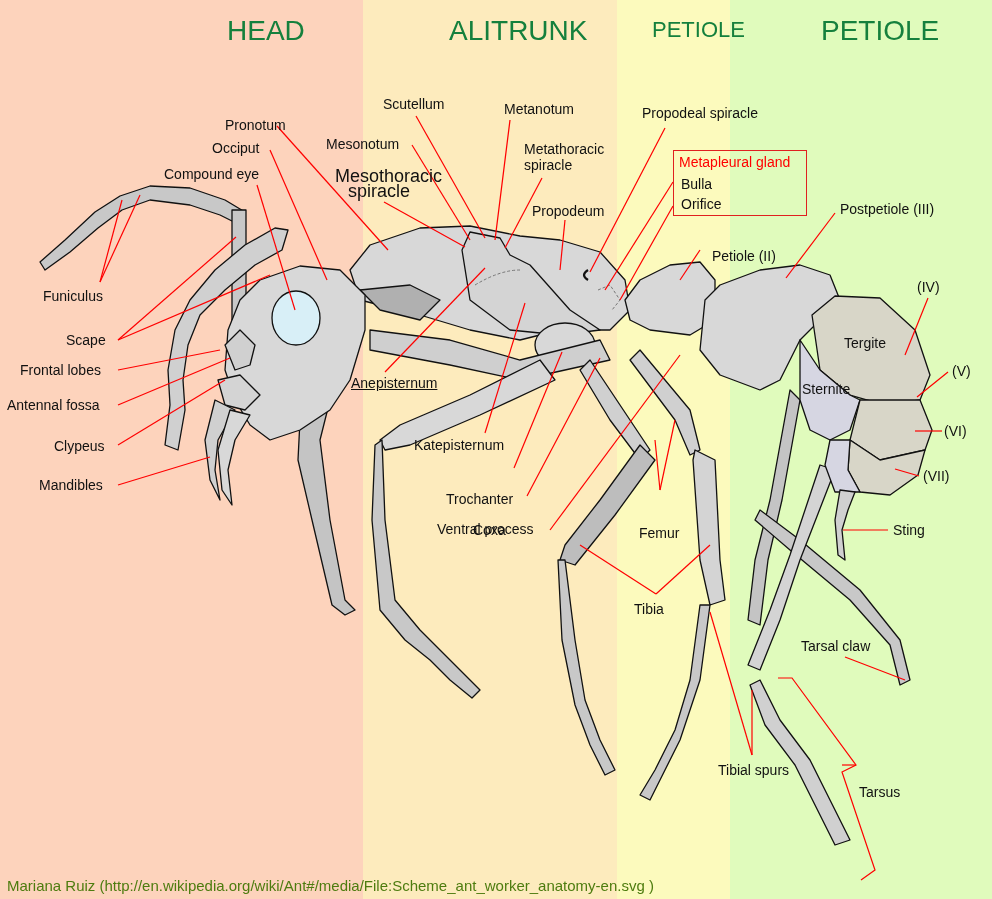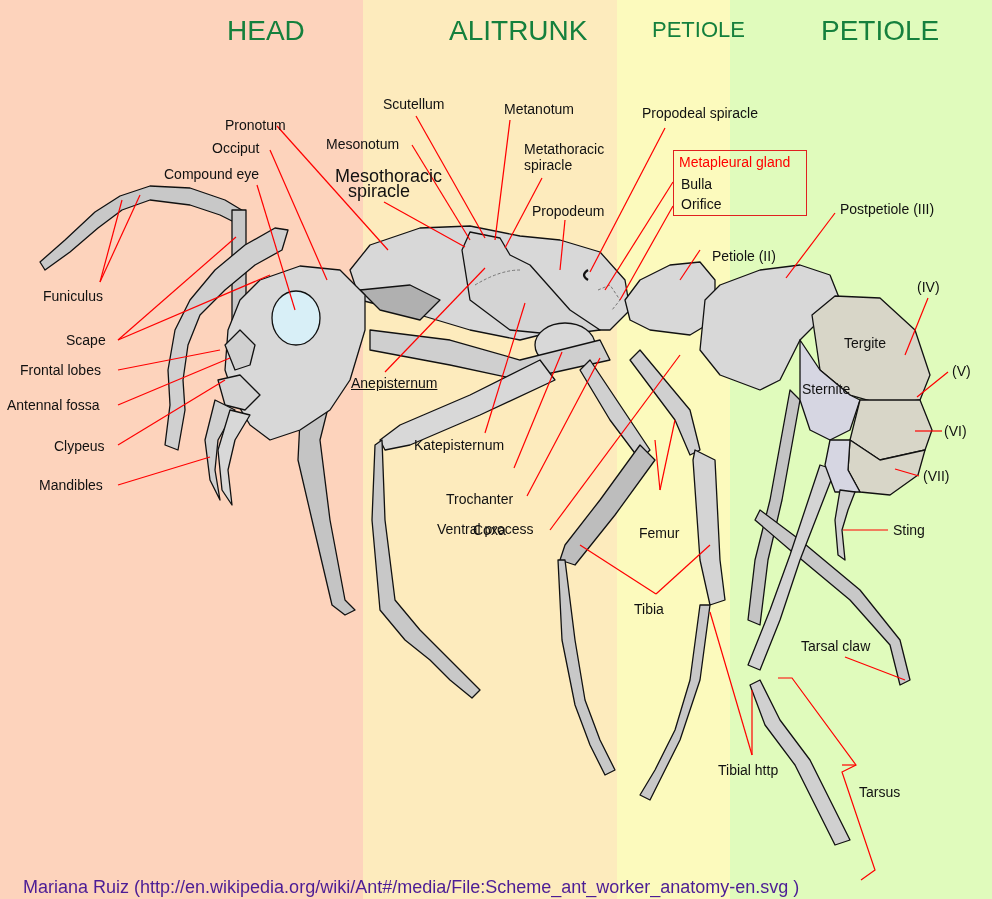--- a/index.html
+++ b/index.html
@@ -6,21 +6,21 @@
   body { width:992px; height:899px; position:relative; overflow:hidden; font-family:"Liberation Sans", sans-serif; }
   .band { position:absolute; top:0; height:899px; }
   .region-title { position:absolute; color:#15803d; font-size:28px; top:15px; white-space:nowrap;margin-left:32px; }
   .region-title.small { font-size:22px; top:17px; }
   svg.art { position:absolute; left:0; top:0; }
   .lbl { position:absolute; font-size:14px; color:#111; white-space:nowrap; line-height:16px; }
   .lbl.c { text-align:center; }
   .box { position:absolute; left:673px; top:150px; width:132px; height:64px; border:1.5px solid #e02020; }
   .box .head { position:absolute; left:5px; top:3px; color:#ff0000; font-size:14px; white-space:nowrap; }
   .box .it { position:absolute; left:7px; font-size:14px; color:#111; white-space:nowrap; }
-  .credit { position:absolute; left:23px; top:877px; font-size:18px; color:#4c1d95; white-space:nowrap; }
+  .credit { position:absolute; left:7px; top:877px; font-size:15px; color:#4d7c0f; white-space:nowrap; }
 </style>
 </head>
 <body>
 
 <div class="band" style="left:0;width:363px;background:#fdd3bc;"></div>
 <div class="band" style="left:363px;width:254px;background:#fdebbd;"></div>
 <div class="band" style="left:617px;width:113px;background:#fcfabd;"></div>
 <div class="band" style="left:730px;width:262px;background:#e0fbbc;"></div>
 
 <div class="region-title" style="left:195px;">HEAD</div>
@@ -175,16 +175,16 @@
 <div class="lbl" style="left:802px;top:381px;">Sternite</div>
 <div class="lbl" style="left:917px;top:279px;">(IV)</div>
 <div class="lbl" style="left:952px;top:363px;">(V)</div>
 <div class="lbl" style="left:944px;top:423px;">(VI)</div>
 <div class="lbl" style="left:923px;top:468px;">(VII)</div>
 <div class="lbl" style="left:893px;top:522px;">Sting</div>
 
 <div class="lbl" style="left:639px;top:525px;">Femur</div>
 <div class="lbl" style="left:634px;top:601px;">Tibia</div>
 <div class="lbl" style="left:801px;top:638px;">Tarsal claw</div>
-<div class="lbl" style="left:718px;top:762px;">Tibial http</div>
+<div class="lbl" style="left:718px;top:762px;">Tibial spurs</div>
 <div class="lbl" style="left:859px;top:784px;">Tarsus</div>
 
 <div class="credit">Mariana Ruiz (http://en.wikipedia.org/wiki/Ant#/media/File:Scheme_ant_worker_anatomy-en.svg )</div>
 
 </body></html>

